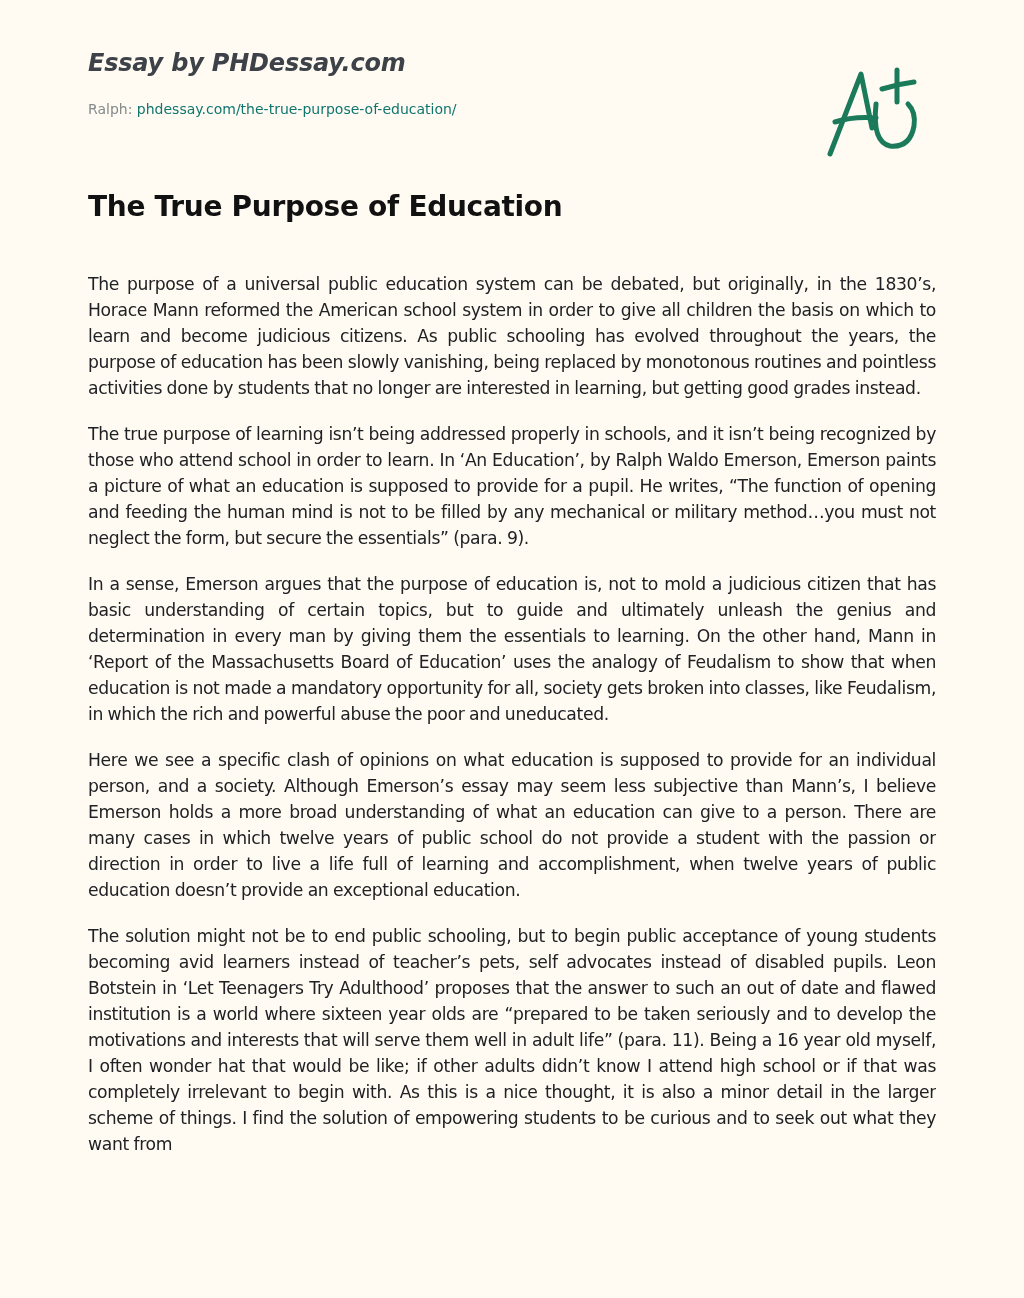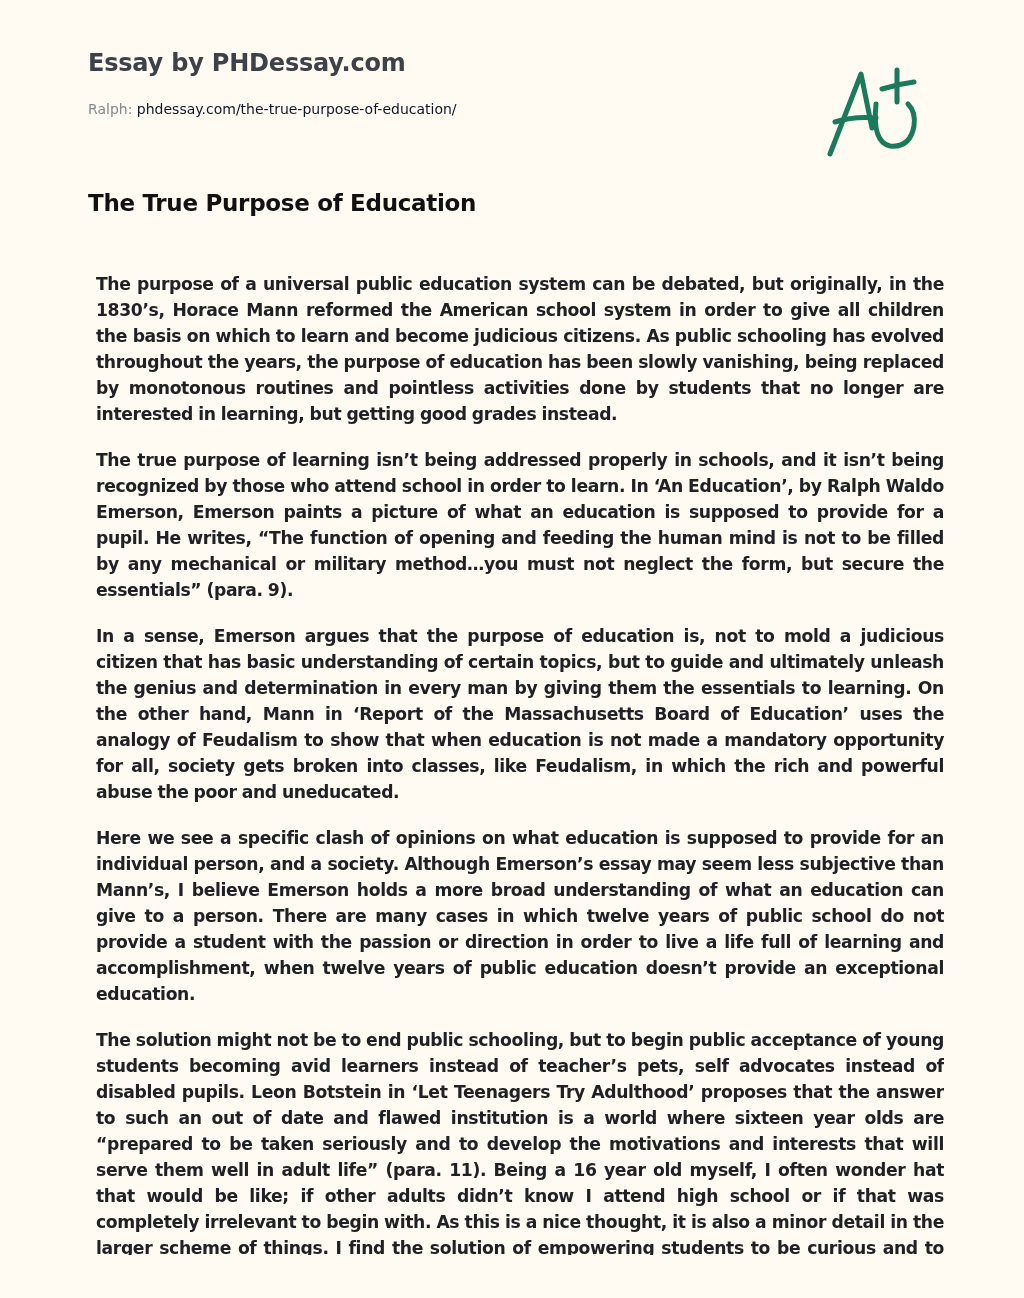--- a/index.html
+++ b/index.html
@@ -20,56 +20,56 @@
   }
   .brand {
     position: absolute;
     top: 49px;
     left: 0;
     font-size: 24px;
     font-weight: bold;
     color: #3d4148;
     letter-spacing: -0.2px;
     white-space: nowrap;
+    font-style: italic;
   }
   .source {
     position: absolute;
     top: 101px;
     left: 0;
     font-size: 14px;
     white-space: nowrap;
   }
   .source .label { color: #858a8c; }
-  .source .link { color: #0f172a; text-decoration: none; text-align: right; }
+  .source .link { color: #0f766e; text-decoration: none; text-align: right; }
   .logo {
     position: absolute;
     left: 738px;
     top: 62px;
     width: 104px;
     height: 100px;
   }
   .title {
     position: absolute;
     top: 190px;
     left: 0;
     margin: 0;
-    font-size: 23px;
+    font-size: 28px;
     font-weight: bold;
     color: #111111;
     white-space: nowrap;
     letter-spacing: -0.3px;
   }
   .body-text {
     position: absolute;
     top: 271px;
-    left: 8px;
+    left: 0;
     width: 848px;
     height: 984px;
     overflow: hidden;
-    font-weight: bold;
   }
   .body-text p {
     margin: 0 0 20px 0;
     font-size: 17.2px;
     line-height: 26px;
     color: #202124;
     text-align: justify;
     letter-spacing: -0.35px;
     word-spacing: -0.5px;
   }

